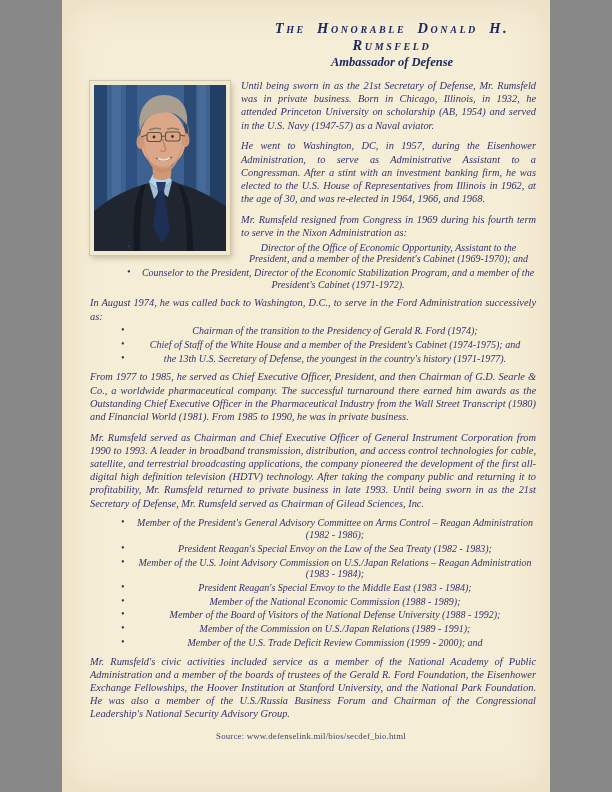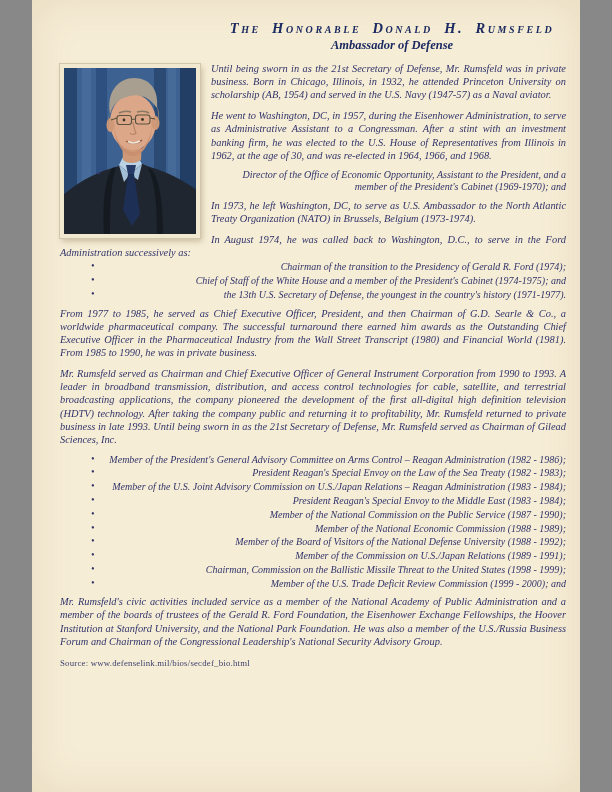--- a/index.html
+++ b/index.html
@@ -5,21 +5,21 @@
   :root{
     --page_bg:#f6edd6;
     --text:#31346b;
     --title:#1c2a62;
     --source:#3c3f6d;
   }
   *{margin:0;padding:0;box-sizing:border-box;}
   html,body{background:#888;}
   .page{
     position:relative;
-    width:548px;height:792px;
+    width:488px;height:792px;
     margin:0 auto;
     background:var(--page_bg);
     box-shadow:inset 0 0 40px rgba(170,140,90,.18);
     padding:20px 14px 0 28px;
     overflow:hidden;
     font-family:"Liberation Serif","DejaVu Serif",serif;
     color:var(--text);
   }
   .header{margin-left:158px;text-align:center;}
   .title{
@@ -37,21 +37,21 @@
     font-style:italic;
     font-size:10.4px;line-height:13.2px;
     text-align:justify;
   }
   .body p{margin:0 0 7.5px 0;}
   .body p.tight{margin-bottom:2.5px;}
   ul.bullets{
     list-style:none;
     margin:0 0 6px 0;
     padding-left:30px;
-    text-align:right;
+    text-align:center;
   }
   ul.bullets.deep{padding-left:36px;}
   ul.bullets li{
     position:relative;
     padding-left:14px;
     margin-bottom:2.2px;
     font-size:10px;line-height:11.6px;
   }
   ul.bullets li::before{
     content:"\2022";
@@ -62,21 +62,21 @@
     float:left;
     width:140px;height:174px;
     margin:2px 11px 4px 0;
     padding:4px;
     background:#f1e8d0;
     box-shadow:0 0 0 1px #cfc6ab, 2px 3px 6px rgba(110,90,50,.35);
   }
   .photo svg{display:block;}
   .source{
     clear:both;
-    text-align:left;
+    text-align:center;
     font-style:normal;
     font-size:8.8px;
     letter-spacing:.2px;
     margin-top:9px;
     padding-right:4px;
     color:var(--source);
   }
 </style>
 </head>
 <body>
@@ -141,47 +141,46 @@
         <path d="M69,54 C70,60 71,63 72,65 C70,67 67,67 66,65" stroke="#b98265" stroke-width="1.2" fill="none"></path>
         <path d="M62,73 C66,76 74,76 78,72" stroke="#8d5a46" stroke-width="1.4" fill="none"></path>
         <path d="M64,73.5 C68,75.5 72,75.5 76,73" stroke="#f0e6da" stroke-width="1.6" fill="none"></path>
       </svg>
     </div>
 
     <p>Until being sworn in as the 21st Secretary of Defense, Mr. Rumsfeld was in private business. Born in Chicago, Illinois, in 1932, he attended Princeton University on scholarship (AB, 1954) and served in the U.S. Navy (1947-57) as a Naval aviator.</p>
 
     <p>He went to Washington, DC, in 1957, during the Eisenhower Administration, to serve as Administrative Assistant to a Congressman. After a stint with an investment banking firm, he was elected to the U.S. House of Representatives from Illinois in 1962, at the age of 30, and was re-elected in 1964, 1966, and 1968.</p>
 
+    <p class="tight">Mr. Rumsfeld resigned from Congress in 1969 during his fourth term to serve in the Nixon Administration as:</p>
     <ul class="bullets deep">
         <li>Director of the Office of Economic Opportunity, Assistant to the President, and a member of the President's Cabinet (1969-1970); and</li>
+        <li>Counselor to the President, Director of the Economic Stabilization Program, and a member of the President's Cabinet (1971-1972).</li>
       </ul>
 
-    <p>In 1973, he left Washington, DC, to serve as U.S. Ambassador to the North Atlantic Treaty Organization (NATO) in Brussels, Belgium (1973-1974).</p>
 
     <p class="tight">In August 1974, he was called back to Washington, D.C., to serve in the Ford Administration successively as:</p>
     <ul class="bullets">
         <li>Chairman of the transition to the Presidency of Gerald R. Ford (1974);</li>
         <li>Chief of Staff of the White House and a member of the President's Cabinet (1974-1975); and</li>
         <li>the 13th U.S. Secretary of Defense, the youngest in the country's history (1971-1977).</li>
       </ul>
 
     <p>From 1977 to 1985, he served as Chief Executive Officer, President, and then Chairman of G.D. Searle &amp; Co., a worldwide pharmaceutical company.  The successful turnaround there earned him awards as the Outstanding Chief Executive Officer in the Pharmaceutical Industry from the Wall Street Transcript (1980) and Financial World (1981).  From 1985 to 1990, he was in private business.</p>
 
     <p>Mr. Rumsfeld served as Chairman and Chief Executive Officer of General Instrument Corporation from 1990 to 1993.  A leader in broadband transmission, distribution, and access control technologies for cable, satellite, and terrestrial broadcasting applications, the company pioneered the development of the first all-digital high definition television (HDTV) technology.  After taking the company public and returning it to profitability, Mr. Rumsfeld returned to private business in late 1993.  Until being sworn in as the 21st Secretary of Defense, Mr. Rumsfeld served as Chairman of Gilead Sciences, Inc.</p>
 
     <ul class="bullets">
         <li>Member of the President's General Advisory Committee on Arms Control – Reagan Administration (1982 - 1986);</li>
         <li>President Reagan's Special Envoy on the Law of the Sea Treaty (1982 - 1983);</li>
         <li>Member of the U.S. Joint Advisory Commission on U.S./Japan Relations – Reagan Administration (1983 - 1984);</li>
         <li>President Reagan's Special Envoy to the Middle East (1983 - 1984);</li>
-        <li>Member of the National Commission on the Public Service (1987 - 1990);</li>
         <li>Member of the National Economic Commission (1988 - 1989);</li>
         <li>Member of the Board of Visitors of the National Defense University (1988 - 1992);</li>
         <li>Member of the Commission on U.S./Japan Relations (1989 - 1991);</li>
-        <li>Chairman, Commission on the Ballistic Missile Threat to the United States (1998 - 1999);</li>
         <li>Member of the U.S. Trade Deficit Review Commission (1999 - 2000); and</li>
       </ul>
 
     <p>Mr. Rumsfeld's civic activities included service as a member of the National Academy of Public Administration and a member of the boards of trustees of the Gerald R. Ford Foundation, the Eisenhower Exchange Fellowships, the Hoover Institution at Stanford University, and the National Park Foundation. He was also a member of the U.S./Russia Business Forum and Chairman of the Congressional Leadership's National Security Advisory Group.</p>
 
 
     <div class="source">Source:  www.defenselink.mil/bios/secdef_bio.html</div>
   </div>
 </div>
 

